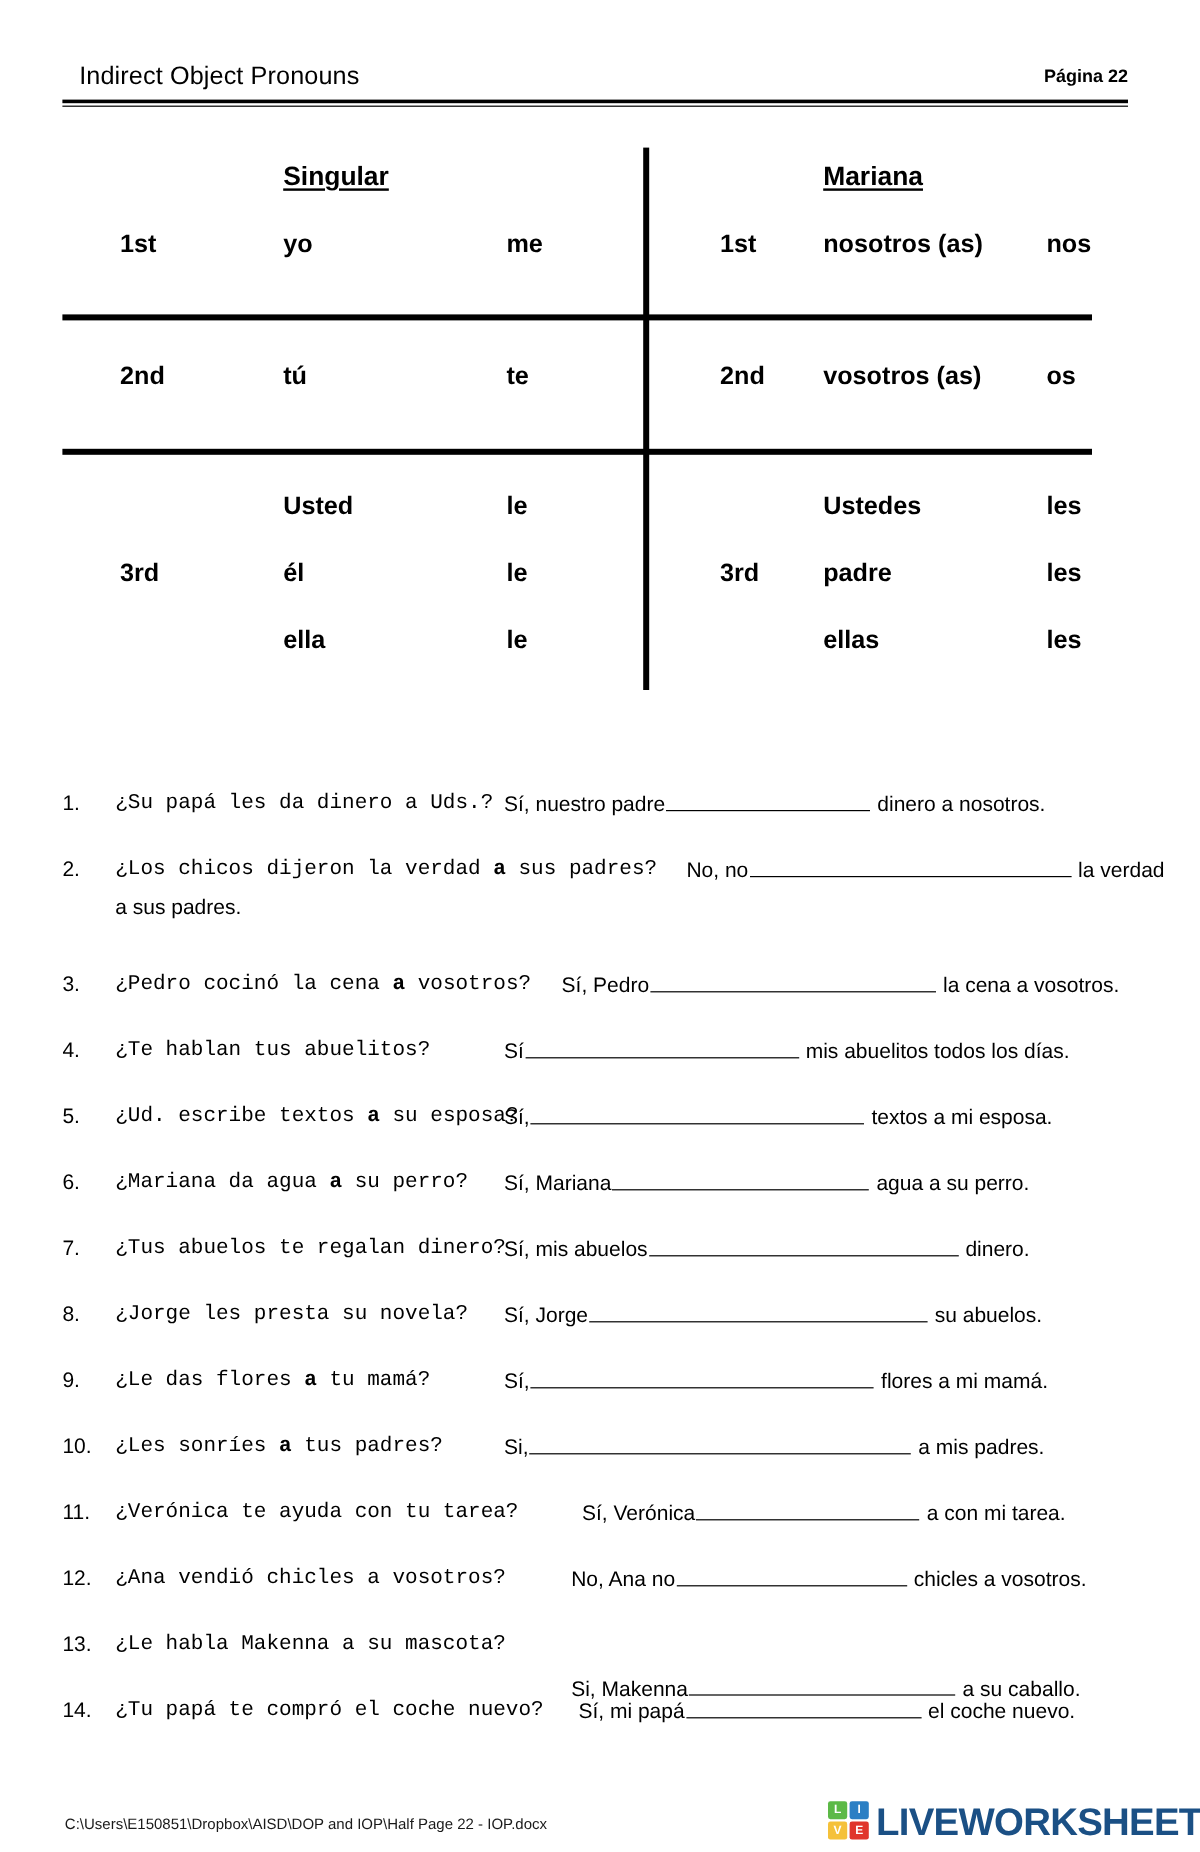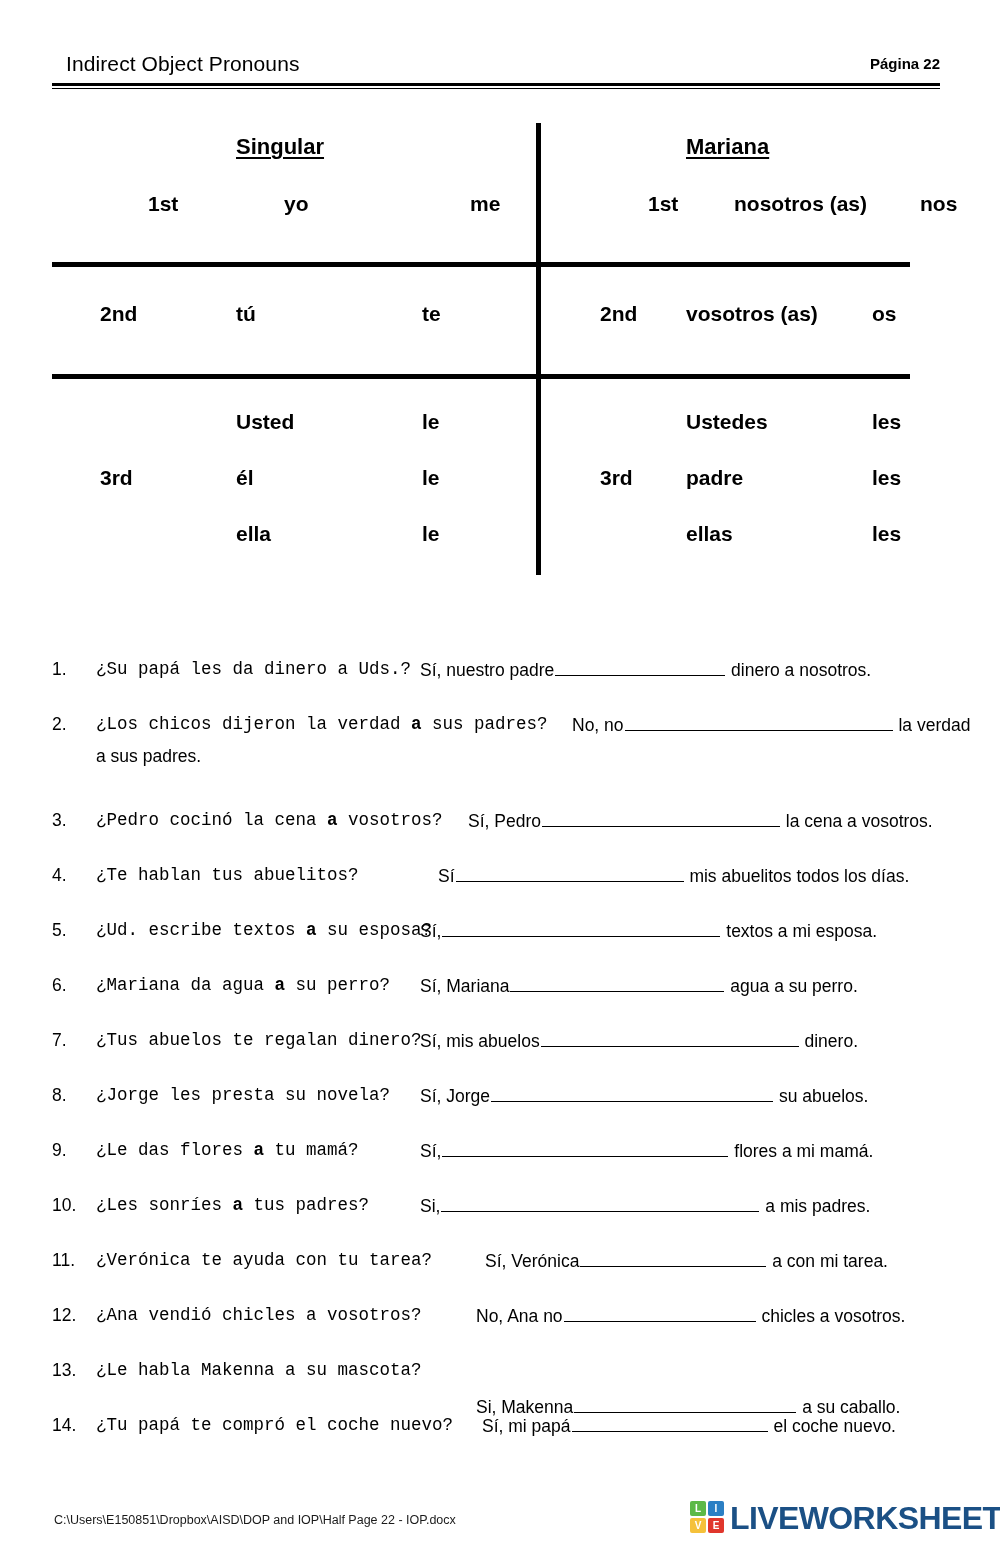--- a/index.html
+++ b/index.html
@@ -121,21 +121,21 @@
   
   .s-person  { left: 48px; }
   .s-pronoun { left: 184px; }
   .s-iop     { left: 370px; }
   
   .p-person  { left: 548px; }
   .p-pronoun { left: 634px; text-align: right; }
   .p-iop     { left: 820px; }
 
   
-  .r1  { top: 74px; margin-left: 48px; }
+  .r1  { top: 74px; }
   .r2  { top: 184px; }
   .r3a { top: 292px; }
   .r3b { top: 348px; }
   .r3c { top: 404px; }
 
   
   .exercises {
     position: absolute;
     left: 52px;
     top: 648px;
@@ -303,21 +303,21 @@
         <div class="q-cont" style="top: 42px;">a sus padres.</div>
       </div>
       <div class="q-row">
         <span class="q-num">3.</span>
         <span class="q-text">¿Pedro cocinó la cena <b class="a-bold">a</b> vosotros?</span>
         <span class="q-answer" style="left: 416px;"><span>Sí, Pedro</span><span class="blank" style="width: 238px;"></span><span> la cena a vosotros.</span></span>
       </div>
       <div class="q-row">
         <span class="q-num">4.</span>
         <span class="q-text">¿Te hablan tus abuelitos?</span>
-        <span class="q-answer" style="left: 386px; text-align: right;"><span>Sí</span><span class="blank" style="width: 228px;"></span><span> mis abuelitos todos los días.</span></span>
+        <span class="q-answer" style="left: 368px; text-align: right;"><span>Sí</span><span class="blank" style="width: 228px;"></span><span> mis abuelitos todos los días.</span></span>
       </div>
       <div class="q-row">
         <span class="q-num">5.</span>
         <span class="q-text">¿Ud. escribe textos <b class="a-bold">a</b> su esposa?</span>
         <span class="q-answer" style="left: 368px;"><span>Sí,</span><span class="blank" style="width: 278px;"></span><span> textos a mi esposa.</span></span>
       </div>
       <div class="q-row">
         <span class="q-num">6.</span>
         <span class="q-text">¿Mariana da agua <b class="a-bold">a</b> su perro?</span>
         <span class="q-answer" style="left: 368px;"><span>Sí, Mariana</span><span class="blank" style="width: 214px;"></span><span> agua a su perro.</span></span>

